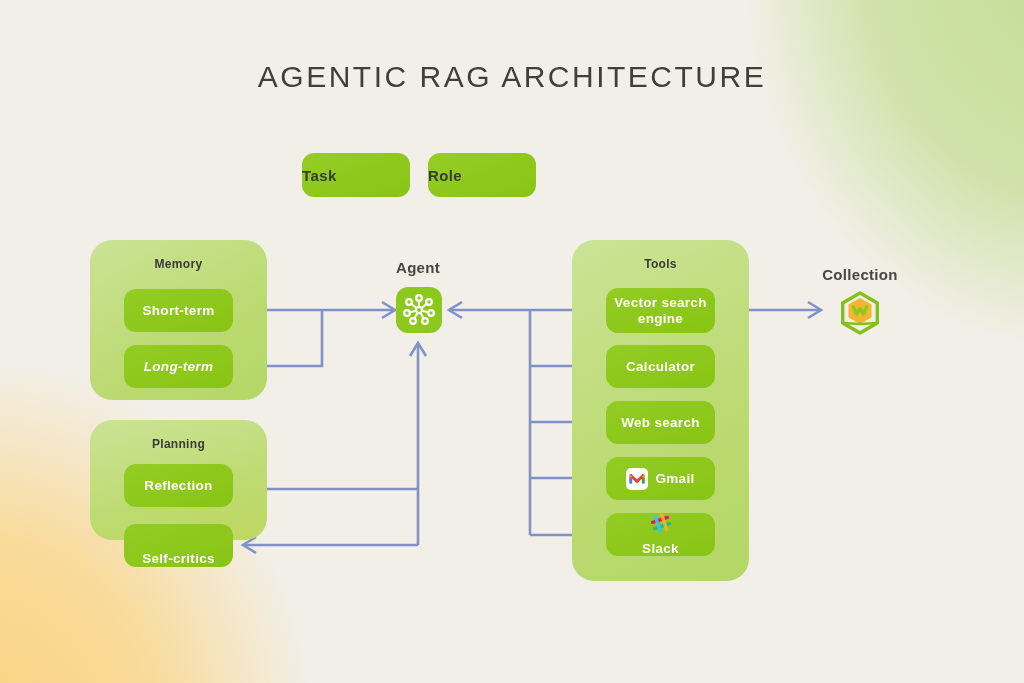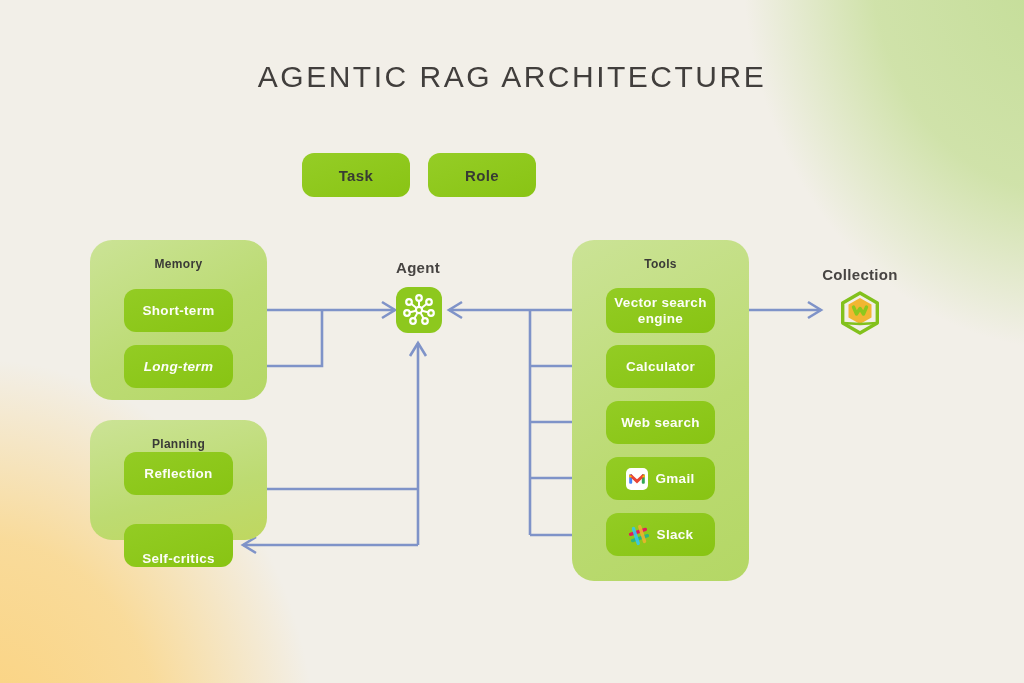--- a/index.html
+++ b/index.html
@@ -15,21 +15,21 @@
   }
 
   .title {
     position:absolute; top:60px; left:0; width:1024px; text-align:center;
     font-size:30px; letter-spacing:2.5px; color:#413E3C; font-weight:500;
   }
 
   .pill {
     position:absolute; width:108px; height:44px; border-radius:12px;
     background:linear-gradient(160deg,#95CD26,#89C414);
-    display:flex; align-items:center; justify-content:center;
+    display:flex; align-items:center; justify-content:flex-start;
     font-size:15px; font-weight:700; color:#383B33; letter-spacing:0.4px;
   }
 
   .panel {
     position:absolute; width:177px; border-radius:22px;
     background:linear-gradient(150deg,#CBE396 0%, #BCDB74 55%, #B4D765 100%);
   }
   .panel.tint { background:linear-gradient(165deg,#CBE396 0%, #BDDB72 60%, #BFD75F 100%); }
   .panel-title {
     position:absolute; top:17px; left:0; width:100%; text-align:center;
@@ -108,21 +108,21 @@
     <div class="chip" style="top:49px;">
       <span>Short-term</span>
     </div>
     <div class="chip" style="top:105px;font-style:italic;">
       <span>Long-term</span>
     </div>
   </div>
 
   <div class="panel tint" style="left:90px; top:420px; height:120px;">
     <div class="panel-title">Planning</div>
-    <div class="chip" style="top:32px;">
+    <div class="chip" style="top:44px;">
       <span>Reflection</span>
     </div>
     <div class="chip" style="top:104px;align-items:flex-end;">
       <span>Self-critics</span>
     </div>
   </div>
 
   <div class="node-label" style="left:358px; top:259px;">Agent</div>
   <svg class="agent-icon" viewBox="0 0 46 46">
     <rect x="0" y="0" width="46" height="46" rx="12" fill="#8DC81E"></rect>
@@ -164,21 +164,21 @@
           <rect x="0" y="0" width="22" height="22" rx="5" fill="#FFFFFF"></rect>
           <rect x="3.2" y="6.2" width="3" height="9.6" rx="1" fill="#4285F4"></rect>
           <rect x="15.8" y="6.2" width="3" height="9.6" rx="1" fill="#34A853"></rect>
           <polyline points="4.2,7 11,13.4 17.8,7" fill="none" stroke="#EA4335" stroke-width="3"></polyline>
           <polygon points="3.2,9.5 3.2,6.2 6.2,9" fill="#FBBC04"></polygon>
           <polygon points="18.8,9.5 18.8,6.2 15.8,9" fill="#FBBC04"></polygon>
         </svg>
       </span>
       <span>Gmail</span>
     </div>
-    <div class="chip" style="top:273px;">
+    <div class="chip" style="top:273px;flex-direction:column;">
       <span class="chip-icon">
         <svg width="22" height="22" viewBox="0 0 22 22">
           <g transform="rotate(-18 11 11)">
             <rect x="1.5" y="6" width="19" height="3.4" rx="1.7" fill="#E01E5A"></rect>
             <rect x="1.5" y="12.6" width="19" height="3.4" rx="1.7" fill="#2EB67D"></rect>
             <rect x="6" y="1.5" width="3.4" height="19" rx="1.7" fill="#36C5F0" opacity="0.9"></rect>
             <rect x="12.6" y="1.5" width="3.4" height="19" rx="1.7" fill="#ECB22E" opacity="0.9"></rect>
           </g>
         </svg>
       </span>

